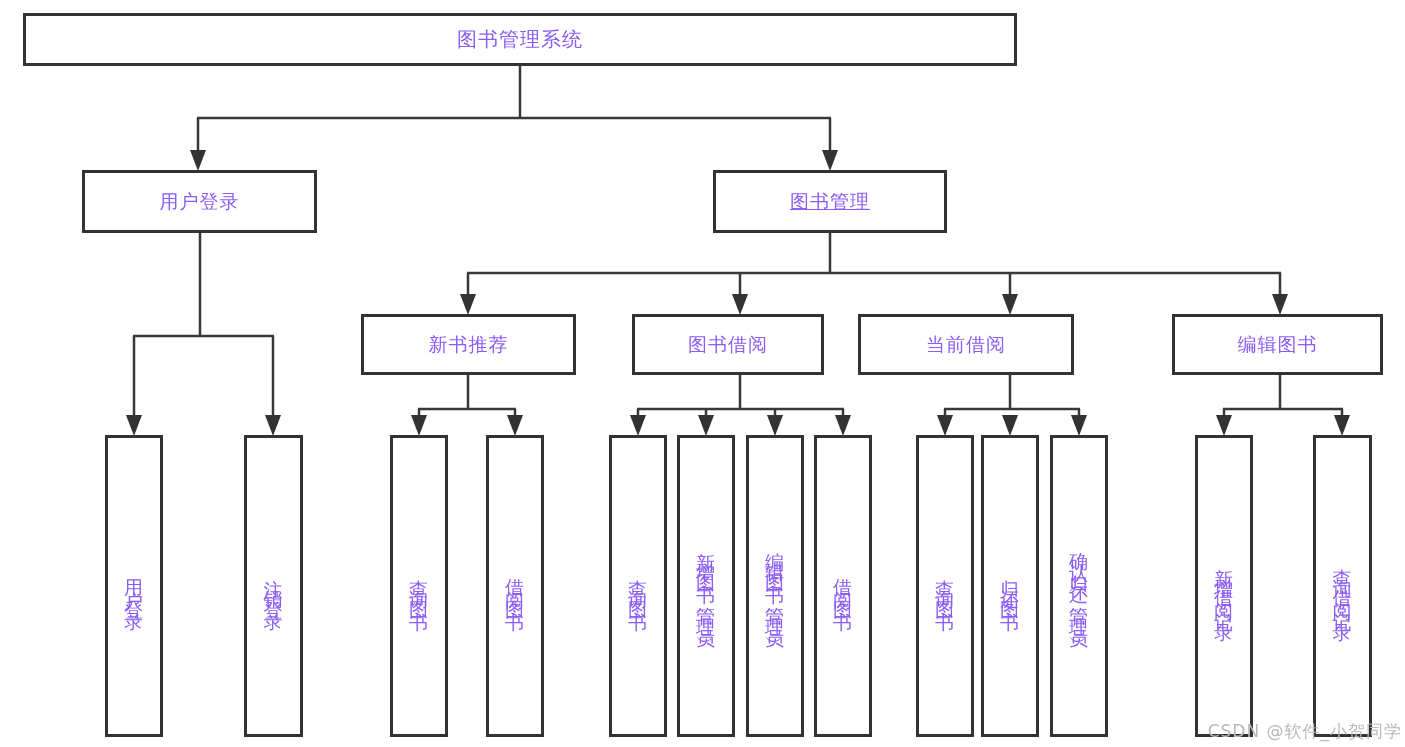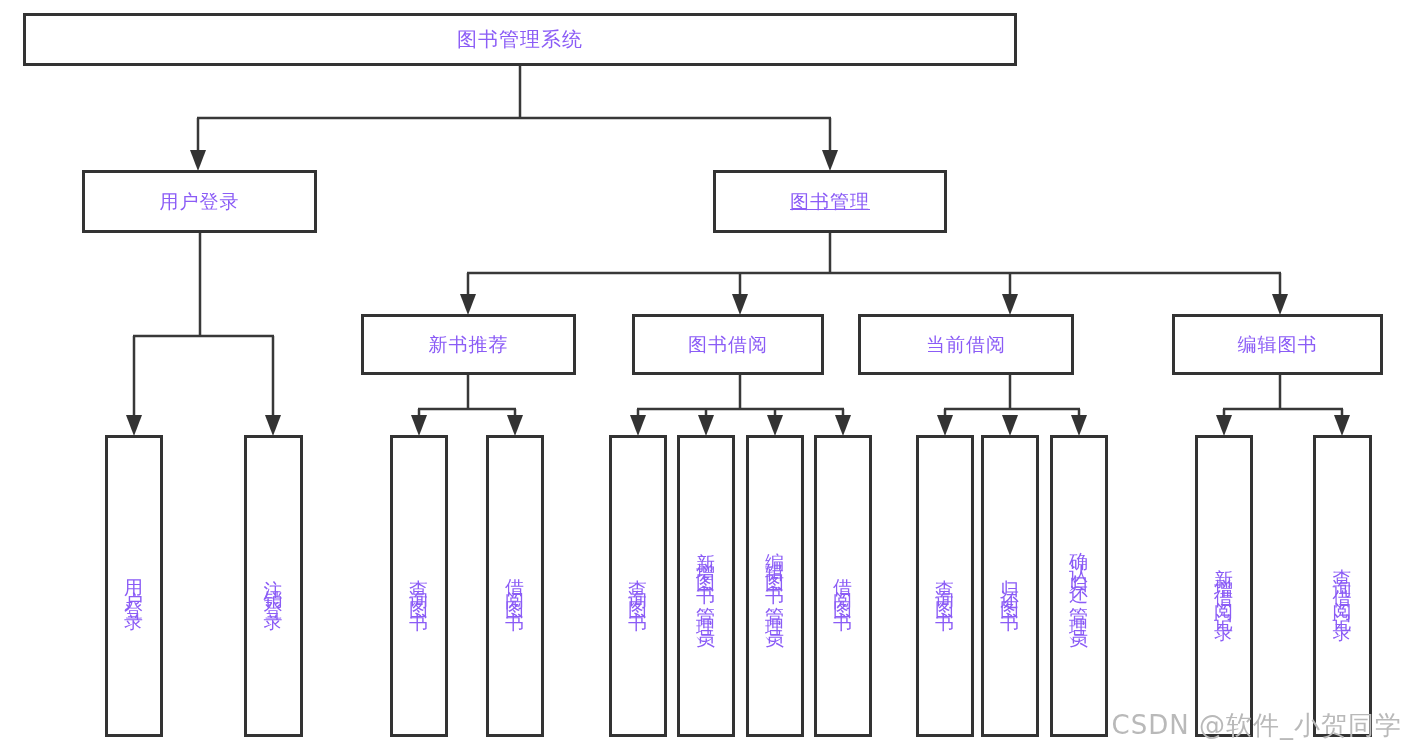--- a/index.html
+++ b/index.html
@@ -43,21 +43,21 @@
     text-orientation: mixed;
     letter-spacing: 11px;
     line-height: 1;
     font-size: 19px;
   }
   .watermark {
     position: absolute;
     right: 3px;
     bottom: 4px;
     color: #b9b9b9;
-    font-size: 26px;
+    font-size: 17px;
     letter-spacing: 1px;
     z-index: 5;
     white-space: nowrap;
   }
 </style>
 </head>
 <body>
 
 <div id="canvas">
 

